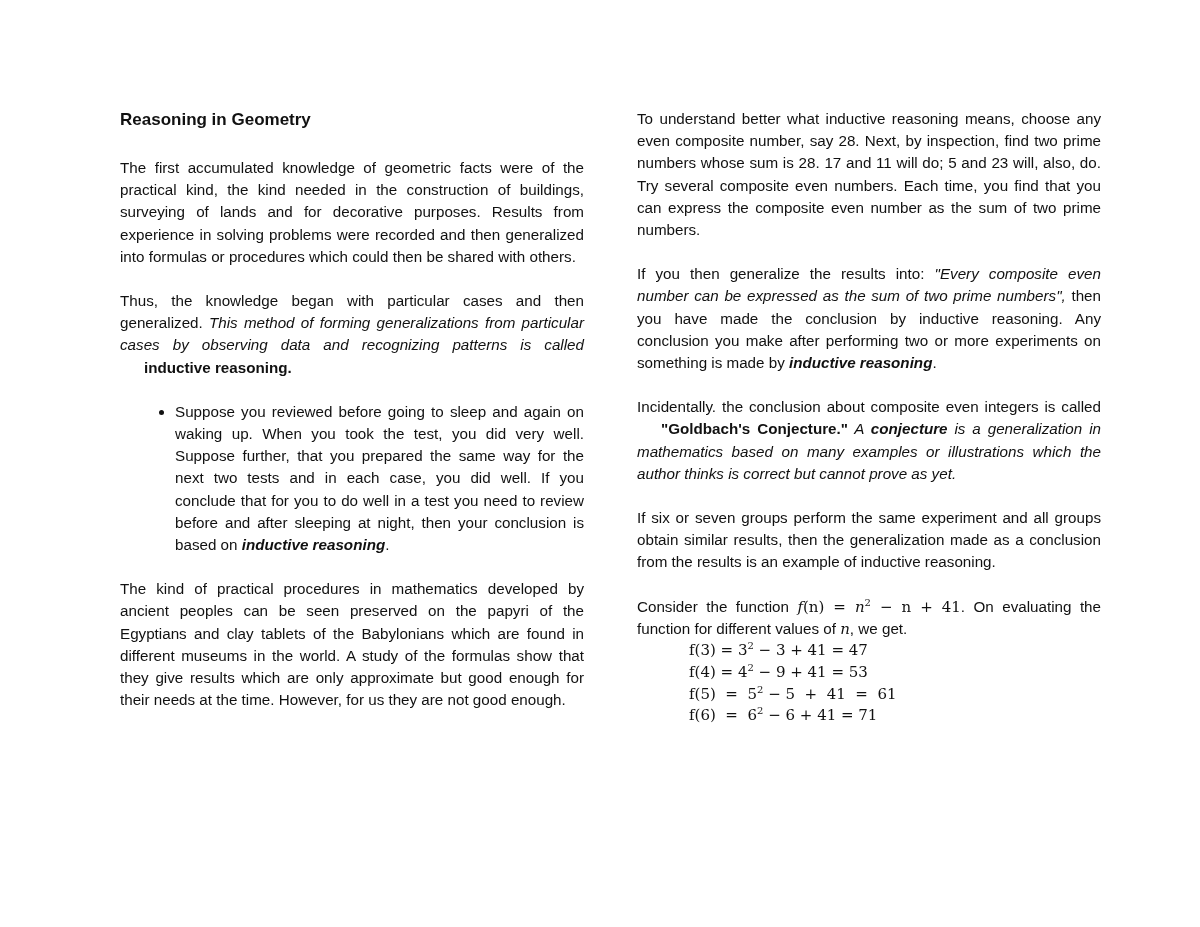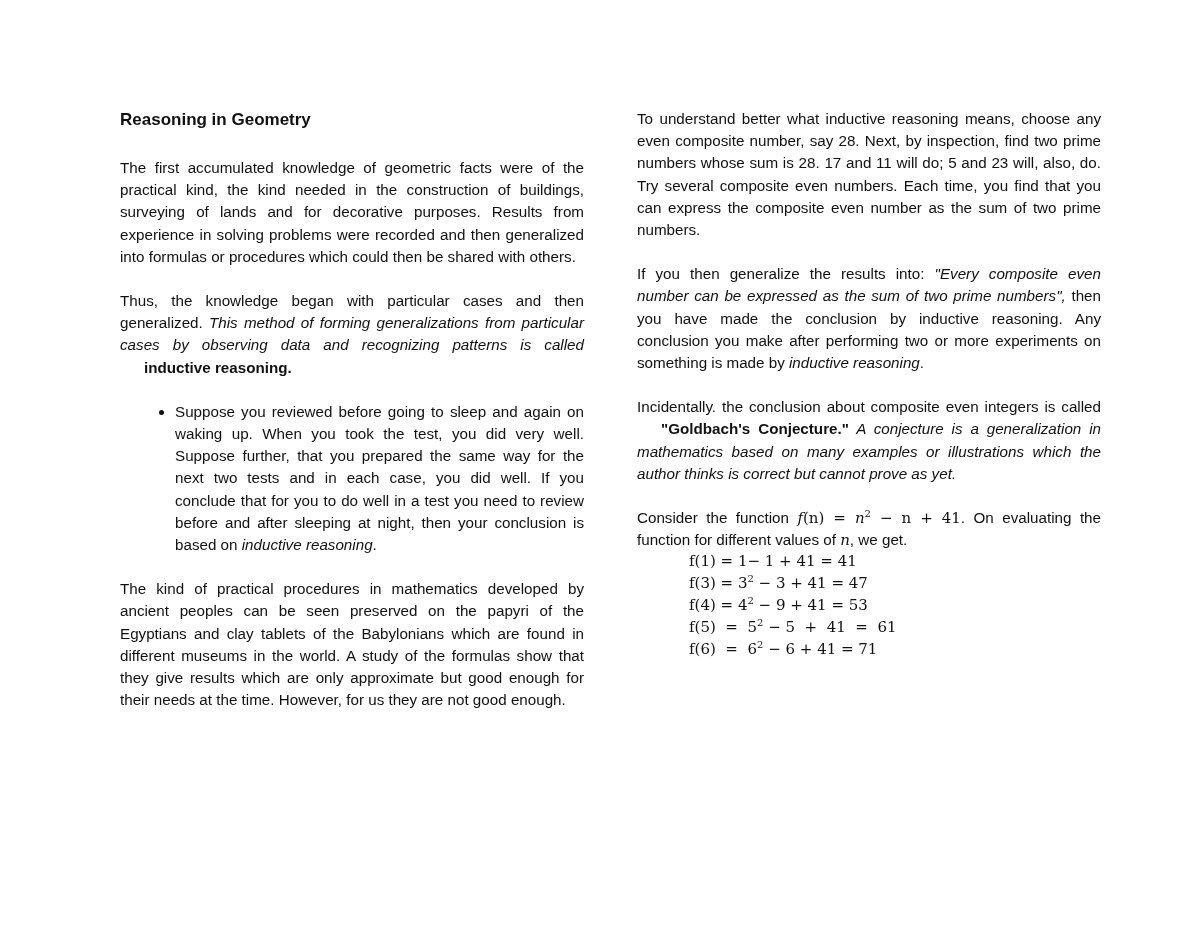--- a/index.html
+++ b/index.html
@@ -7,21 +7,21 @@
          font-family: "Liberation Sans", "DejaVu Sans", sans-serif; color: #111; }
   .col { position: absolute; top: 108px; width: 464px; font-size: 15.2px; line-height: 22.2px; }
   .left { left: 120px; }
   .right { left: 637px; }
   .title { font-weight: bold; font-size: 17px; margin: 0 0 25px 0; line-height: 24px; }
   p { margin: 0 0 22px 0; text-align: justify; }
   ul { margin: 0 0 22px 0; padding-left: 55px; list-style: disc; }
   ul li { text-align: justify; }
   .it { font-style: italic; }
   .b { font-weight: bold; margin-left: 24px; }
-  .bi { font-weight: normal; font-style: italic; }
+  .bi { font-weight: bold; font-style: italic; }
   .math { font-family: "DejaVu Serif", "Liberation Serif", serif; font-size: 15px; }
   .mi { font-style: italic; }
   .eqs { margin: 0 0 0 52px; font-family: "DejaVu Serif", "Liberation Serif", serif; font-size: 15px; line-height: 21.8px; }
   .eq { white-space: pre; }
   sup { font-size: 10px; line-height: 0; vertical-align: 6px; }
 </style>
 </head>
 <body>
 
 <div class="col left">
@@ -38,23 +38,23 @@
   <p>The kind of practical procedures in mathematics developed by ancient peoples can be seen preserved on the papyri of the Egyptians and clay tablets of the Babylonians which are found in different museums in the world. A study of the formulas show that they give results which are only approximate but good enough for their needs at the time. However, for us they are not good enough.</p>
 </div>
 
 <div class="col right">
   <p>To understand better what inductive reasoning means, choose any even composite number, say 28. Next, by inspection, find two prime numbers whose sum is 28. 17 and 11 will do; 5 and 23 will, also, do. Try several composite even numbers. Each time, you find that you can express the composite even number as the sum of two prime numbers.</p>
 
   <p><span>If you then generalize the results into: </span><span class="it">"Every composite even number can be expressed as the sum of two prime numbers",</span><span> then you have made the conclusion by inductive reasoning. Any conclusion you make after performing two or more experiments on something is made by </span><span class="bi">inductive reasoning</span><span>.</span></p>
 
   <p><span>Incidentally. the conclusion about composite even integers is called </span><span class="b">"Goldbach's Conjecture."</span><span class="it"> A </span><span class="bi">conjecture</span><span class="it"> is a generalization in mathematics based on many examples or illustrations which the author thinks is correct but cannot prove as yet.</span></p>
 
+  <p>If six or seven groups perform the same experiment and all groups obtain similar results, then the generalization made as a conclusion from the results is an example of inductive reasoning.</p>
 
   <p style="margin-bottom:0"><span>Consider the function </span><span class="math"><span class="mi">f</span><span>(n)</span><span> = </span><span class="mi">n</span><sup>2</sup><span> − n + 41</span></span><span>. On evaluating the function for different values of </span><span class="math mi">n</span><span>, we get.</span></p>
 
   <div class="eqs">
-    <div class="eq"><span>f(1) = </span><span>1</span><sup></sup><span>− 1 + 41 = 41</span></div>
     <div class="eq"><span>f(3) = </span><span>3</span><sup>2</sup><span> − 3 + 41 = 47</span></div>
     <div class="eq"><span>f(4) = </span><span>4</span><sup>2</sup><span> − 9 + 41 = 53</span></div>
     <div class="eq"><span>f(5)  =  </span><span>5</span><sup>2</sup><span> − 5  +  41  =  61</span></div>
     <div class="eq"><span>f(6)  =  </span><span>6</span><sup>2</sup><span> − 6 + 41 = 71</span></div>
   </div>
 </div>
 
 </body></html>

